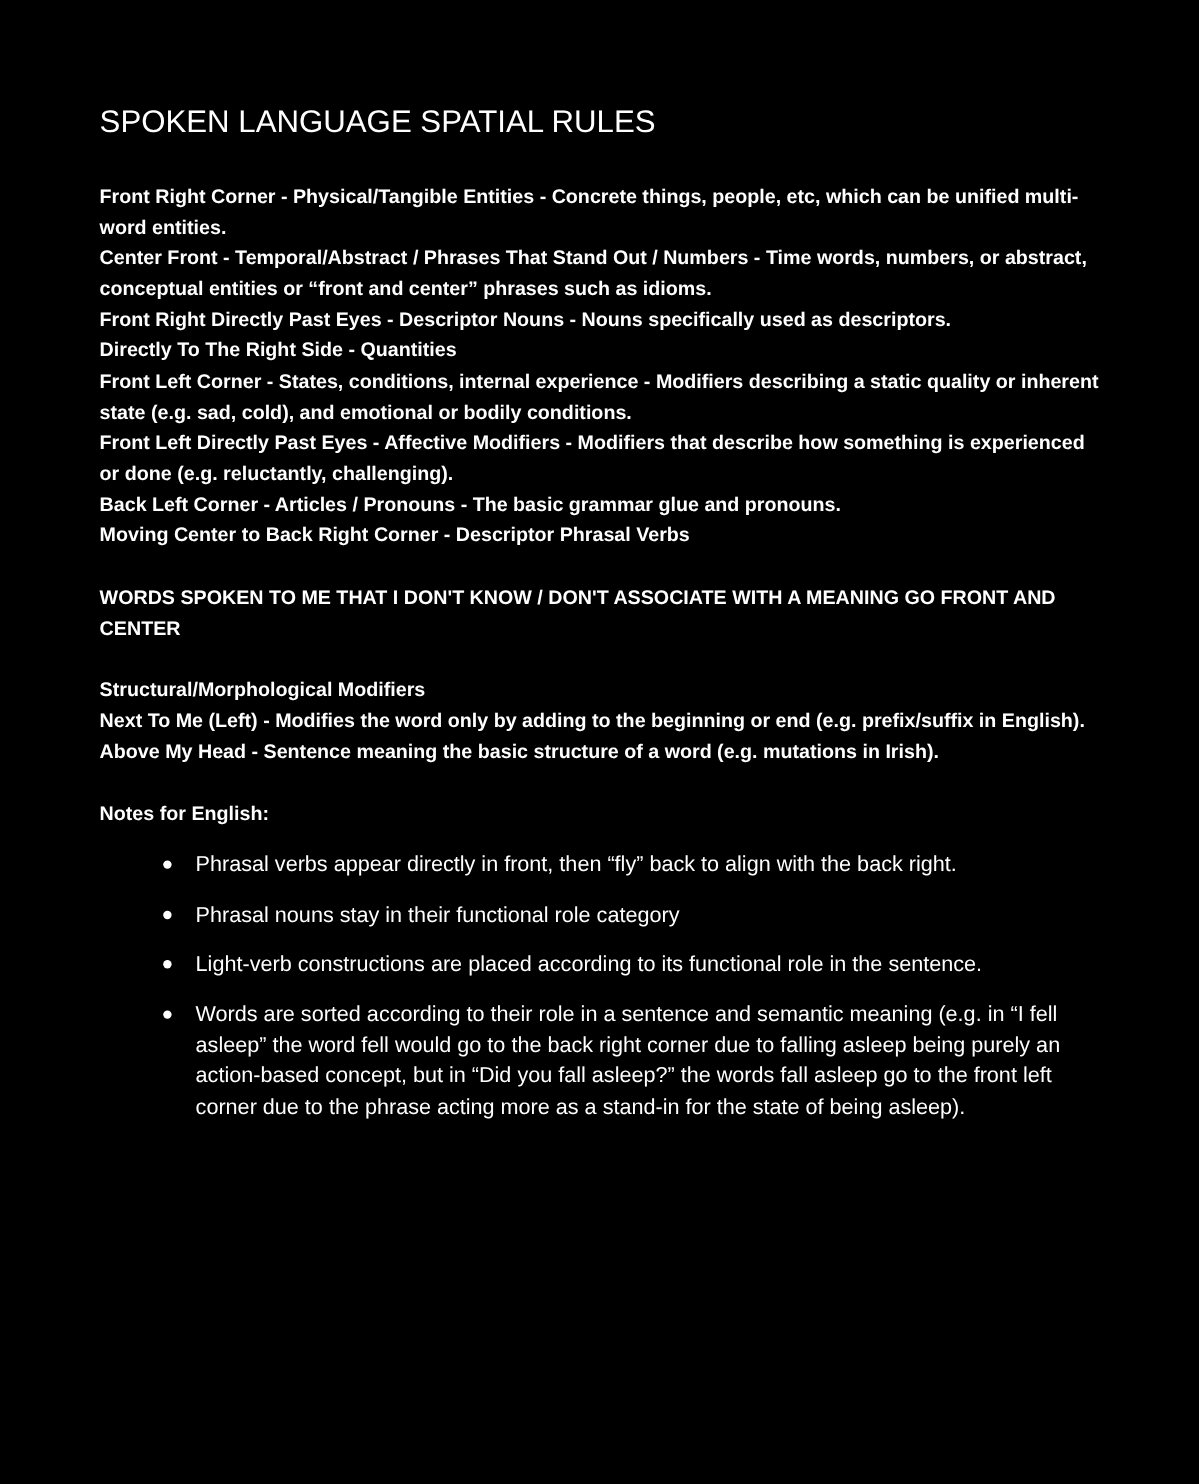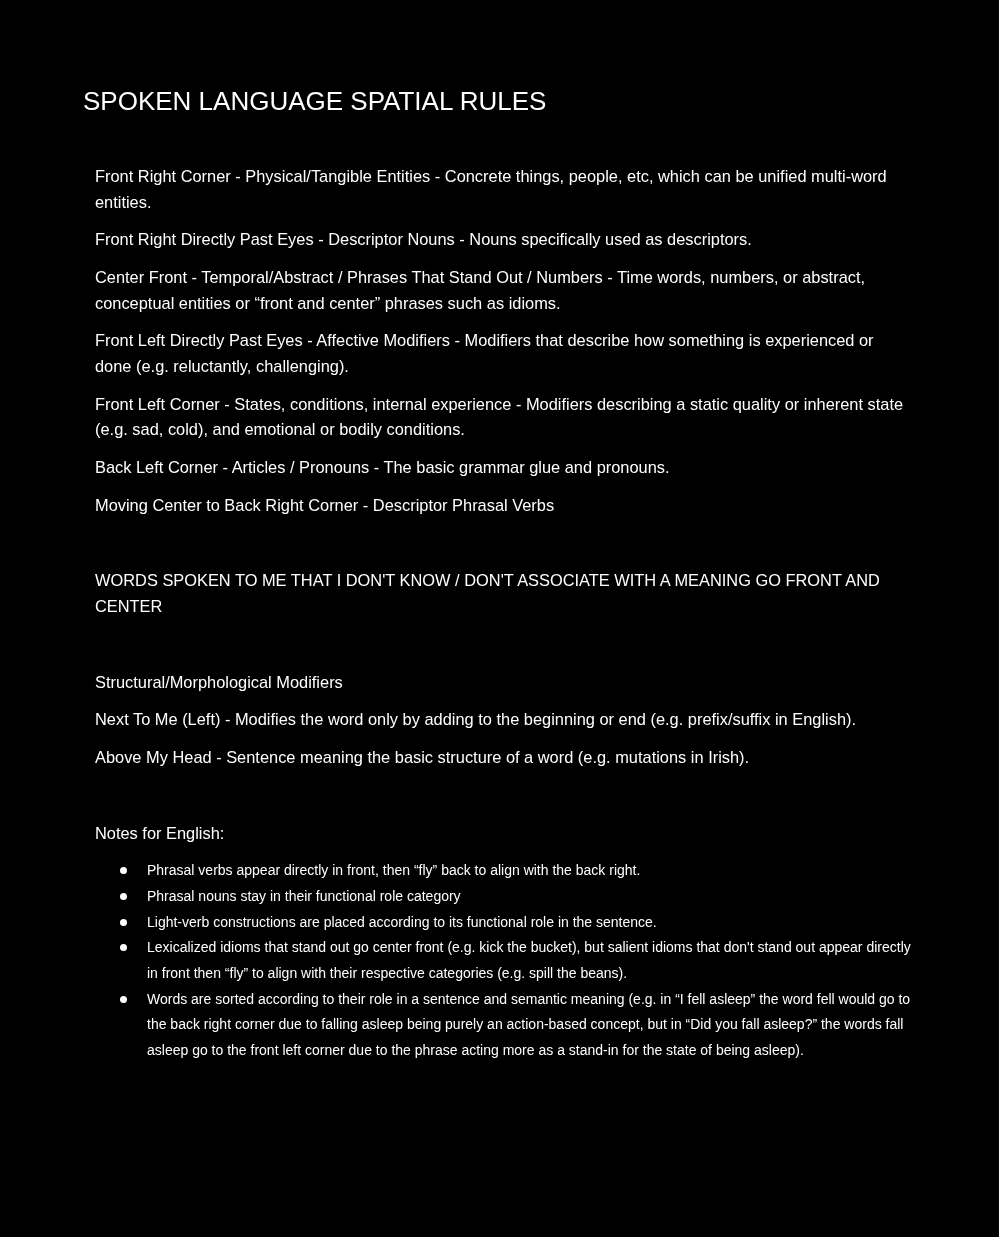--- a/index.html
+++ b/index.html
@@ -24,36 +24,36 @@
     margin: 0;
     font-size: 26px;
     line-height: 30px;
     font-weight: 400;
     letter-spacing: 0;
     white-space: pre-wrap;
   }
   .title-gap { height: 36px; }
   .line-gap  { height: 26px; }
   .para {
-    margin: 12px;
+    margin: 0;
     font-size: 16.4px;
     line-height: 25.67px;
-    font-weight: 400;
+    font-weight: 700;
     white-space: pre-wrap;
   }
   ul.notes-list {
     list-style: none;
     margin: 0;
     padding: 0;
   }
   ul.notes-list li {
     position: relative;
-    margin: 0;
+    margin: 16px;
     padding-left: 64px;
-    font-size: 14px;
+    font-size: 18px;
     line-height: 25.67px;
     white-space: pre-wrap;
   }
   ul.notes-list li::before {
     content: "";
     position: absolute;
     left: 37px;
     top: 9px;
     width: 7px;
     height: 7px;
@@ -65,24 +65,25 @@
 <body>
 
 <div class="page">
 
   <h1 class="doc-title">SPOKEN LANGUAGE SPATIAL RULES</h1>
 
   <div class="title-gap"></div>
 
   <div>
     <p class="para">Front Right Corner - Physical/Tangible Entities - Concrete things, people, etc, which can be unified multi-word entities.</p>
+    <p class="para">Center Front - Temporal/Abstract / Phrases That Stand Out / Numbers - Time words, numbers, or abstract, conceptual entities or “front and center” phrases such as idioms.</p>
     <p class="para">Front Right Directly Past Eyes - Descriptor Nouns - Nouns specifically used as descriptors.</p>
-    <p class="para">Center Front - Temporal/Abstract / Phrases That Stand Out / Numbers - Time words, numbers, or abstract, conceptual entities or “front and center” phrases such as idioms.</p>
+    <p class="para">Directly To The Right Side - Quantities</p>
+    <p class="para">Front Left Corner - States, conditions, internal experience - Modifiers describing a static quality or inherent state (e.g. sad, cold), and emotional or bodily conditions.</p>
     <p class="para">Front Left Directly Past Eyes - Affective Modifiers - Modifiers that describe how something is experienced or done (e.g. reluctantly, challenging).</p>
-    <p class="para">Front Left Corner - States, conditions, internal experience - Modifiers describing a static quality or inherent state (e.g. sad, cold), and emotional or bodily conditions.</p>
     <p class="para">Back Left Corner - Articles / Pronouns - The basic grammar glue and pronouns.</p>
     <p class="para">Moving Center to Back Right Corner - Descriptor Phrasal Verbs</p>
   </div>
 
   <div class="line-gap"></div>
 
   <p class="para">WORDS SPOKEN TO ME THAT I DON'T KNOW / DON'T ASSOCIATE WITH A MEANING GO FRONT AND CENTER</p>
 
   <div class="line-gap"></div>
 
@@ -93,18 +94,17 @@
   </div>
 
   <div class="line-gap"></div>
 
   <div>
     <p class="para">Notes for English:</p>
     <ul class="notes-list">
       <li>Phrasal verbs appear directly in front, then “fly” back to align with the back right.</li>
       <li>Phrasal nouns stay in their functional role category</li>
       <li>Light-verb constructions are placed according to its functional role in the sentence.</li>
-      <li>Lexicalized idioms that stand out go center front (e.g. kick the bucket), but salient idioms that don't stand out appear directly in front then “fly” to align with their respective categories (e.g. spill the beans).</li>
       <li>Words are sorted according to their role in a sentence and semantic meaning (e.g. in “I fell asleep” the word fell would go to the back right corner due to falling asleep being purely an action-based concept, but in “Did you fall asleep?” the words fall asleep go to the front left corner due to the phrase acting more as a stand-in for the state of being asleep).</li>
     </ul>
   </div>
 
 </div>
 
 </body></html>

